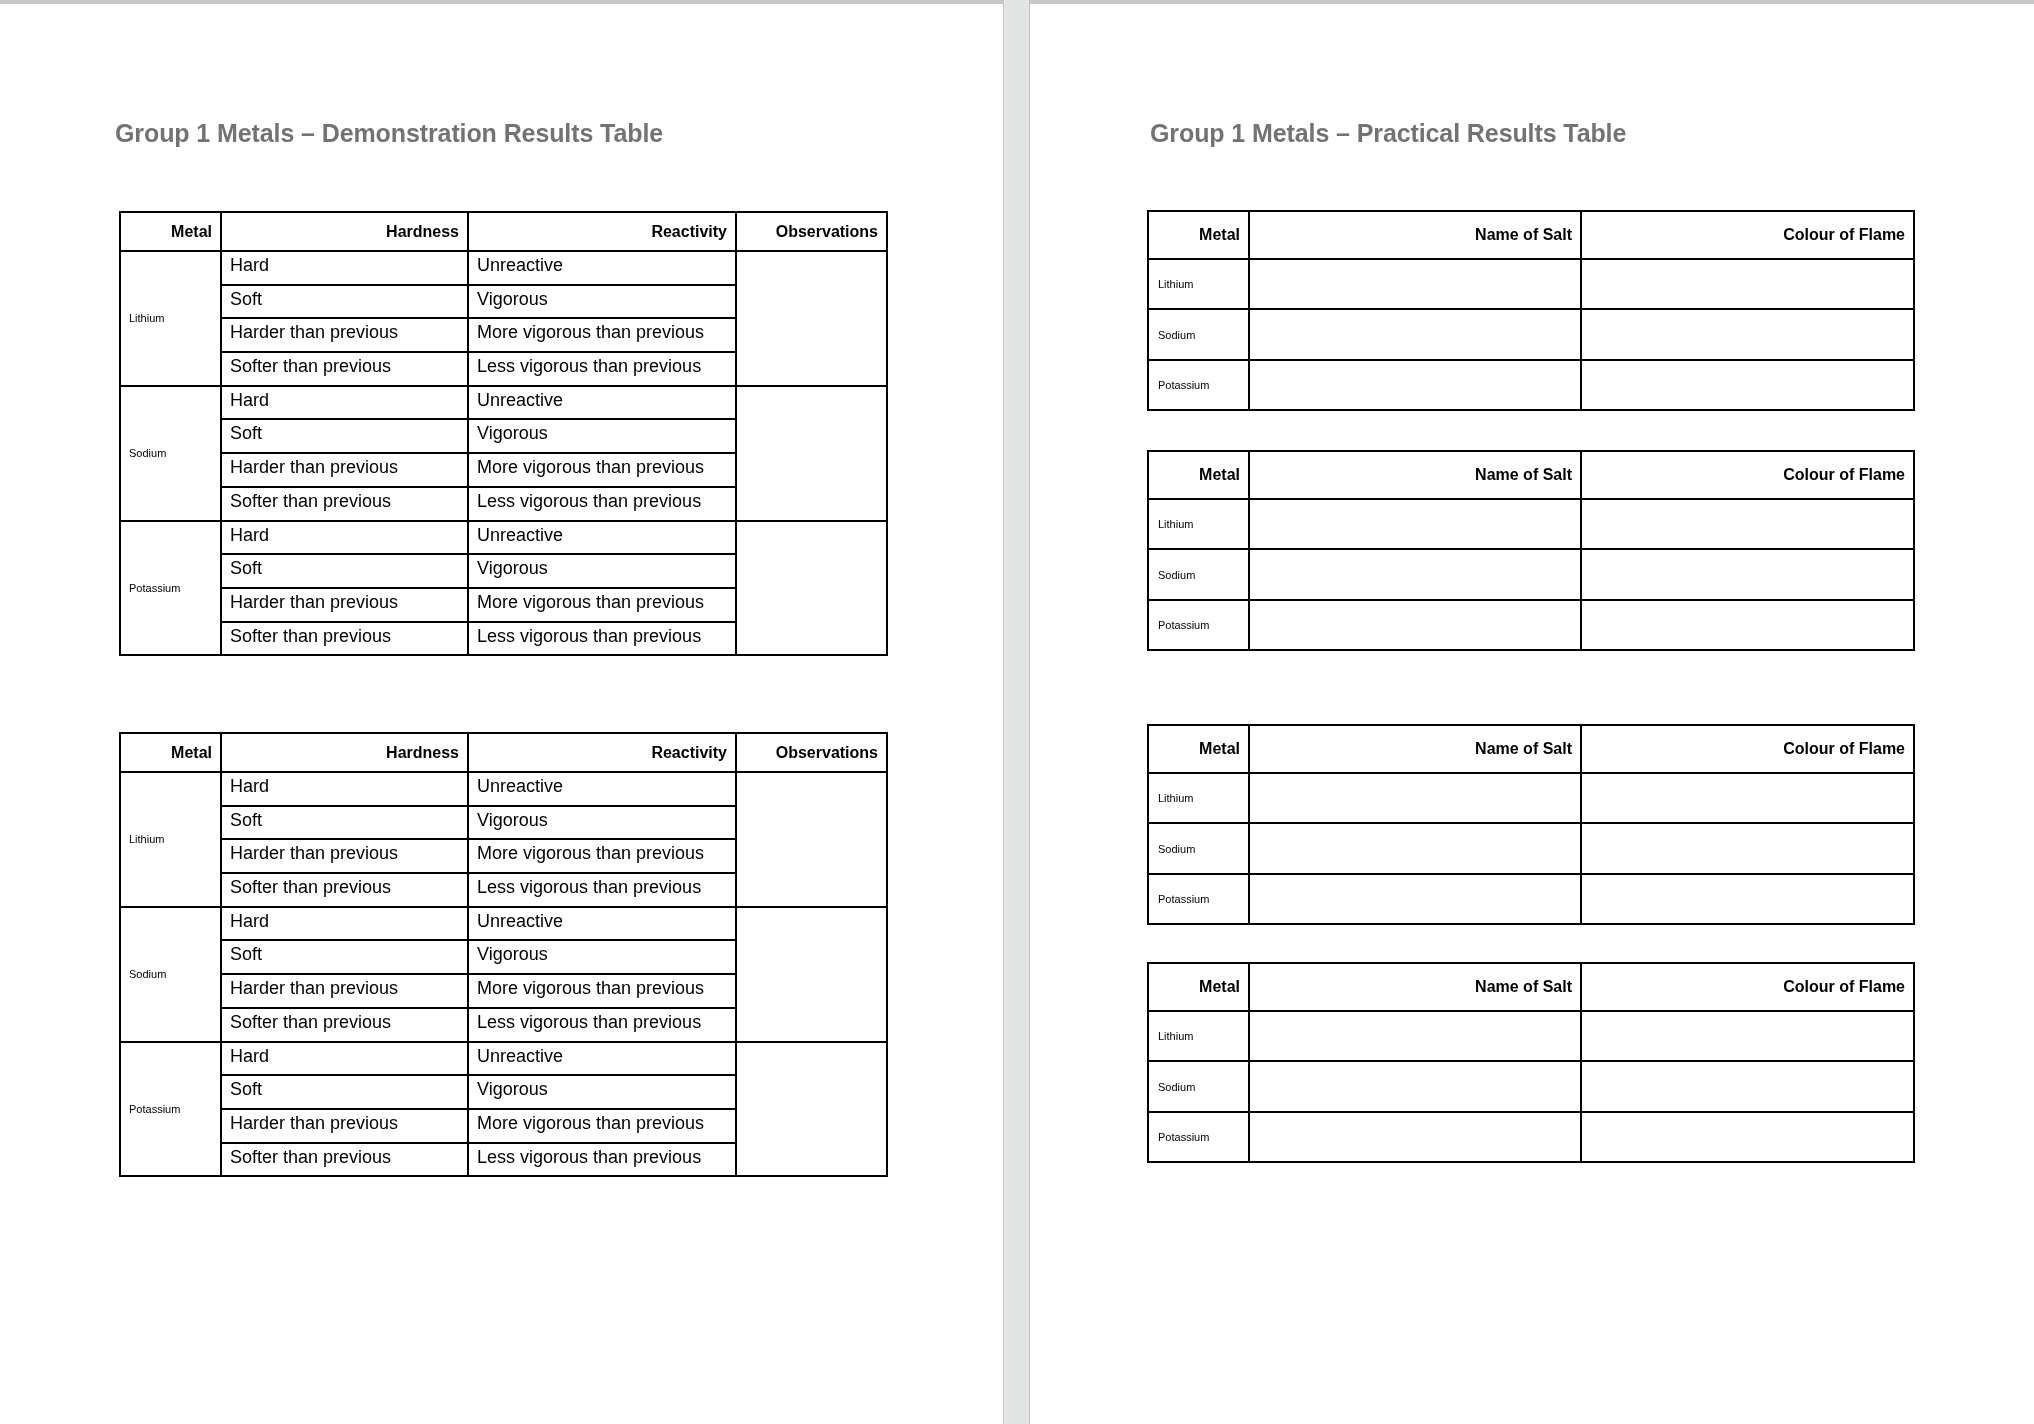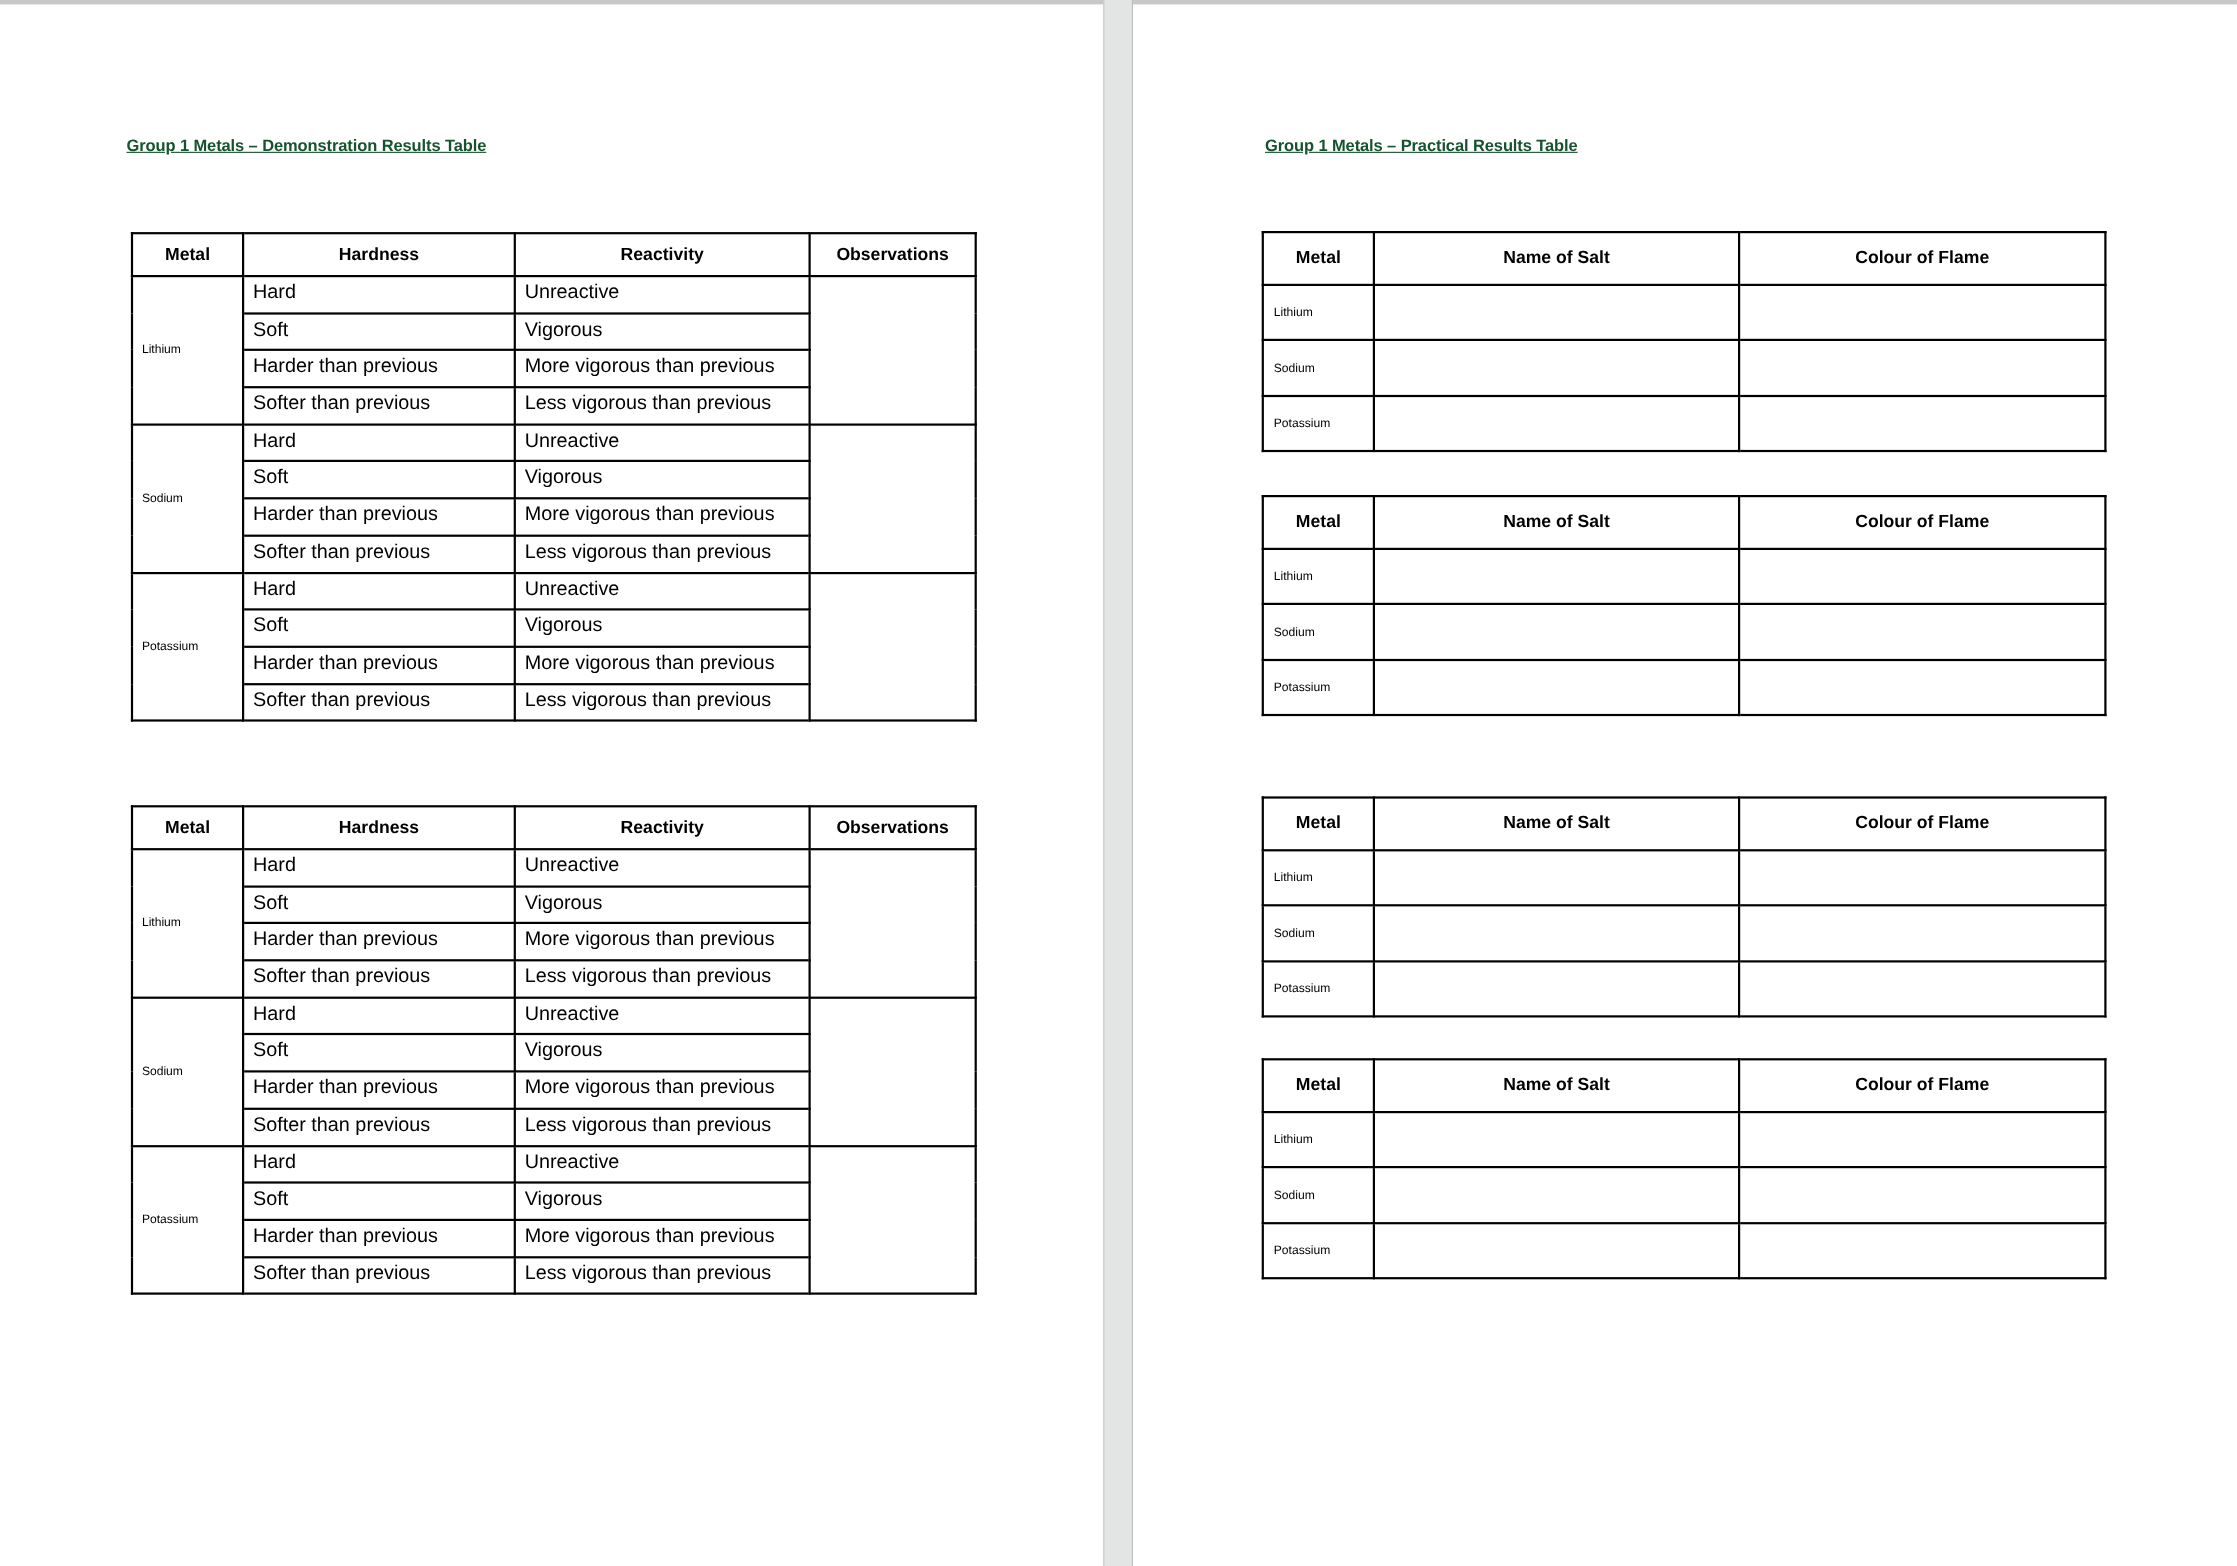--- a/index.html
+++ b/index.html
@@ -7,28 +7,28 @@
     position:relative;width:2034px;height:1424px;background:#ffffff;
     font-family:"Liberation Sans","DejaVu Sans",sans-serif;color:#000;overflow:hidden;
   }
   .top-bar{position:absolute;left:0;top:0;width:2034px;height:4px;background:#c7c9c9;}
   .separator{
     position:absolute;left:1003px;top:0;width:27px;height:1424px;
     background:#e3e4e4;border-left:1px solid #c6c6c6;border-right:1px solid #bdbdbd;
     box-sizing:border-box;
   }
   .doc-title{
-    position:absolute;font-size:15px;font-weight:600;color:#14532d;
-    letter-spacing:-0.1px;white-space:nowrap;line-height:22px;text-decoration:underline;
+    position:absolute;font-size:25px;font-weight:600;color:#737373;
+    letter-spacing:-0.1px;white-space:nowrap;line-height:22px;
   }
   #title-left{left:115px;top:122px;}
   #title-right{left:1150px;top:122px;}
   table{position:absolute;border-collapse:collapse;table-layout:fixed;}
   td,th{border:2px solid #000;overflow:hidden;box-sizing:border-box;}
-  th{font-size:16px;font-weight:700;text-align:center;vertical-align:middle;padding:0 8px;white-space:nowrap;}
+  th{font-size:16px;font-weight:700;text-align:right;vertical-align:middle;padding:0 8px;white-space:nowrap;}
   .demo-table{width:767px;}
   .demo-table tr{height:33.7px;}
   .demo-table tr.head{height:39px;}
   .prac-table{width:766px;}
   .prac-table tr{height:50.4px;}
   .prac-table tr.head{height:48px;}
   td.attr{font-size:18px;vertical-align:top;padding:3px 8px 0;white-space:nowrap;}
   td.metal{font-size:11px;vertical-align:middle;padding:0 8px;white-space:nowrap;}
   .prac-table td.metal{padding:0 9px;}
   td.blank{padding:0;}

